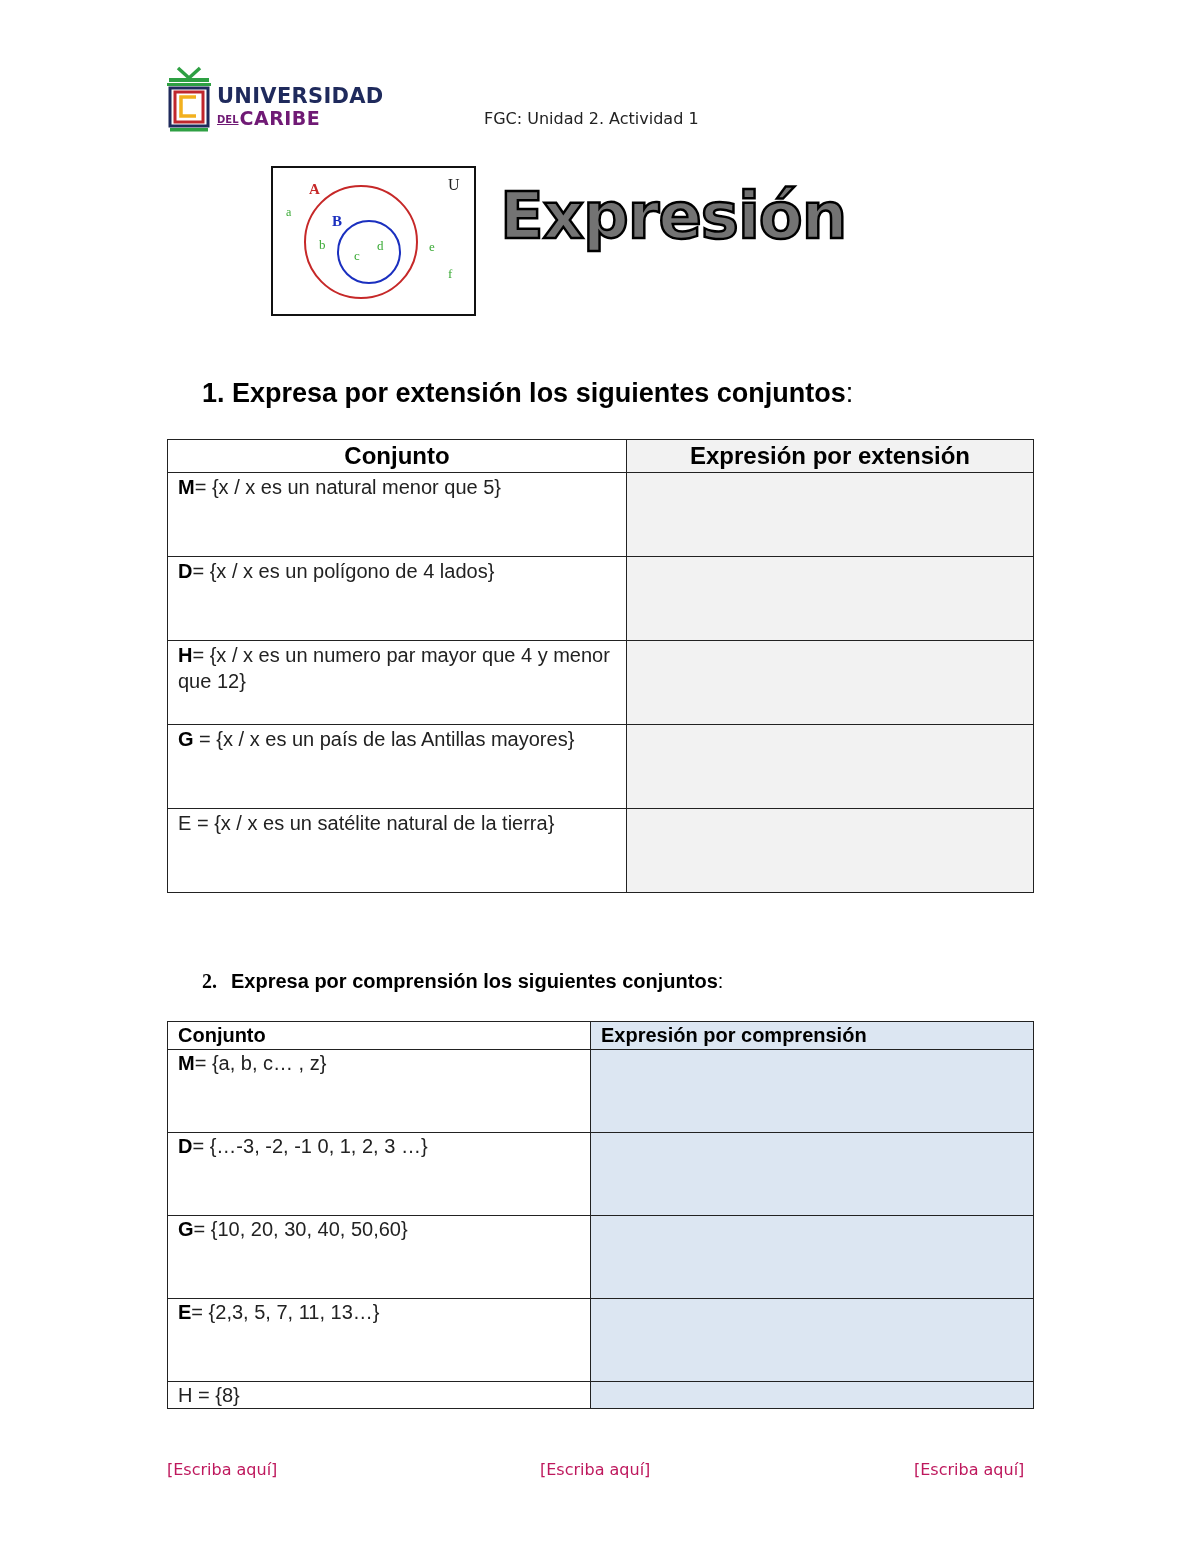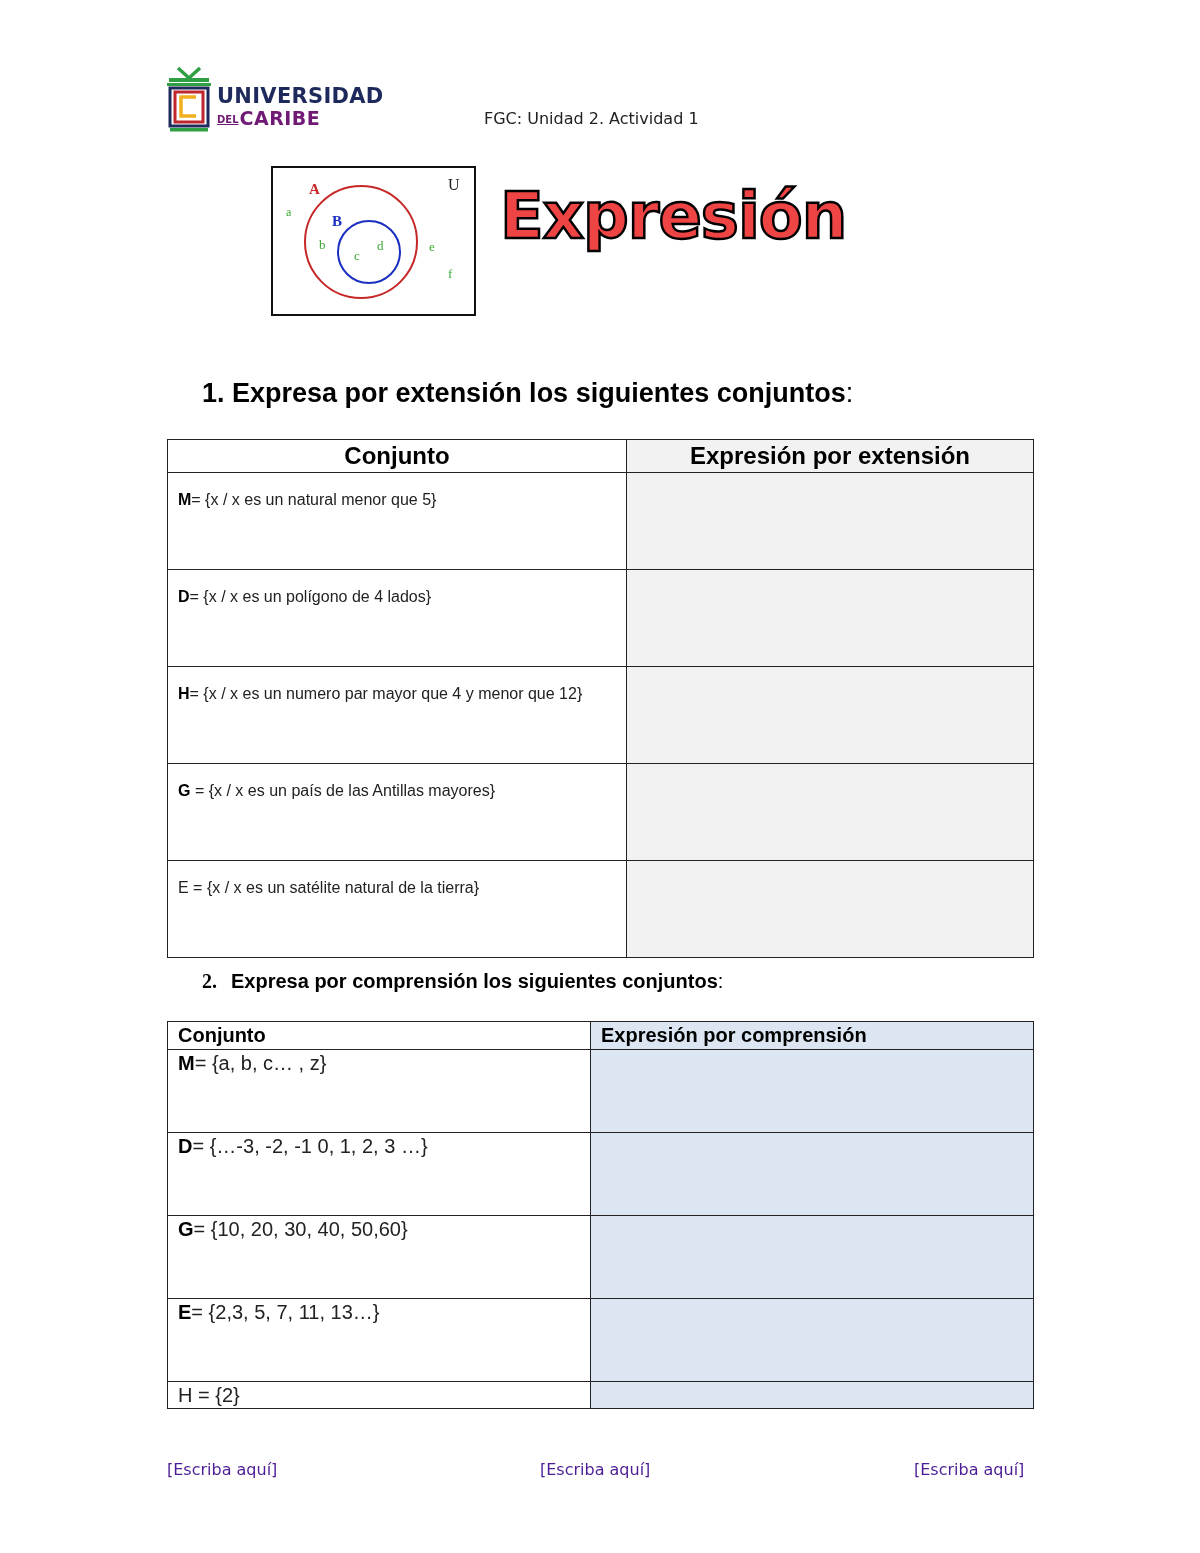--- a/index.html
+++ b/index.html
@@ -16,52 +16,52 @@
                   font-weight: bold; font-size: 19px; color: #701a75; letter-spacing: 0.5px; }
     .logo-del { font-size: 10px; text-decoration: underline; letter-spacing: 0; margin-right: 1px; vertical-align: 2px; }
 
     .header-note { left: 484px; top: 109px; font-family: "DejaVu Sans", sans-serif; font-size: 16px; color: #222; }
 
     
     .venn { left: 271px; top: 166px; width: 205px; height: 150px; }
 
     
     .big-title { left: 500px; top: 164px; font-family: "DejaVu Sans", sans-serif; font-weight: bold;
-                 font-size: 64px; line-height: 104px; color: #ef4444; letter-spacing: -1px;
+                 font-size: 64px; line-height: 104px; color: #737373; letter-spacing: -1px;
                  -webkit-text-stroke: 2.5px #000; }
 
     
     .sec1 { left: 202px; top: 378px; font-size: 27px; font-weight: bold; }
     .sec1 .colon { font-weight: normal; }
     .sec2 { left: 202px; top: 970px; font-size: 20px; font-weight: bold; }
     .sec2 .num { font-family: "Liberation Serif", serif; margin-right: 14px; }
     .sec2 .colon { font-weight: normal; }
 
     
     table { border-collapse: collapse; position: absolute; table-layout: fixed; }
     td, th { border: 1.5px solid #222; vertical-align: top; padding: 0 10px; }
 
     .t1 { left: 167px; top: 439px; width: 866px; }
     .t1 th { font-size: 24px; font-weight: bold; text-align: center; height: 32px; padding: 0; line-height: 32px; }
     .t1 th.c2 { background: #f2f2f2; }
-    .t1 td { font-size: 16px; line-height: 26px; height: 82px; padding-top: 14px; color: #222; }
+    .t1 td { font-size: 20px; line-height: 26px; height: 82px; padding-top: 1px; color: #222; }
     .t1 td.c2 { background: #f2f2f2; }
     .t1 td.just { text-align: justify; text-align-last: left; }
 
     .t2 { left: 167px; top: 1021px; width: 866px; }
     .t2 th { font-size: 20px; font-weight: bold; text-align: left; height: 27px; line-height: 27px; padding: 0 10px; }
     .t2 th.c2 { background: #dce6f2; }
     .t2 td { font-size: 20px; line-height: 26px; height: 82px; color: #222; }
     .t2 td.c2 { background: #dce6f2; }
     .t2 tr.short td { height: 26px; }
 
     b.lbl { font-weight: bold; color: #000; }
 
     
-    .footer { top: 1460px; font-family: "DejaVu Sans", sans-serif; font-size: 16px; color: #4c1d95; }
+    .footer { top: 1460px; font-family: "DejaVu Sans", sans-serif; font-size: 16px; color: #be185d; }
     .f1 { left: 167px; }
     .f2 { left: 540px; }
     .f3 { left: 914px; }
   </style>
 </head>
 <body>
 
 <div class="abs logo">
   <svg class="logo-emblem" viewBox="0 0 50 66">
     <path d="M14 2 L25 12 L36 2" stroke="#2ea043" stroke-width="3.5" fill="none"></path>
@@ -154,21 +154,21 @@
   </tr>
   <tr>
     <td><b class="lbl">G</b><span>= {10, 20, 30, 40, 50,60}</span></td>
     <td class="c2"></td>
   </tr>
   <tr>
     <td><b class="lbl">E</b><span>= {2,3, 5, 7, 11, 13…}</span></td>
     <td class="c2"></td>
   </tr>
   <tr class="short">
-    <td><b class="lbl"></b><span>H = {2}</span></td>
+    <td><b class="lbl"></b><span>H = {8}</span></td>
     <td class="c2"></td>
   </tr>
 </tbody>
   </table>
 
 <div class="abs footer f1">[Escriba aquí]</div>
 <div class="abs footer f2">[Escriba aquí]</div>
 <div class="abs footer f3">[Escriba aquí]</div>
 
 </body></html>

